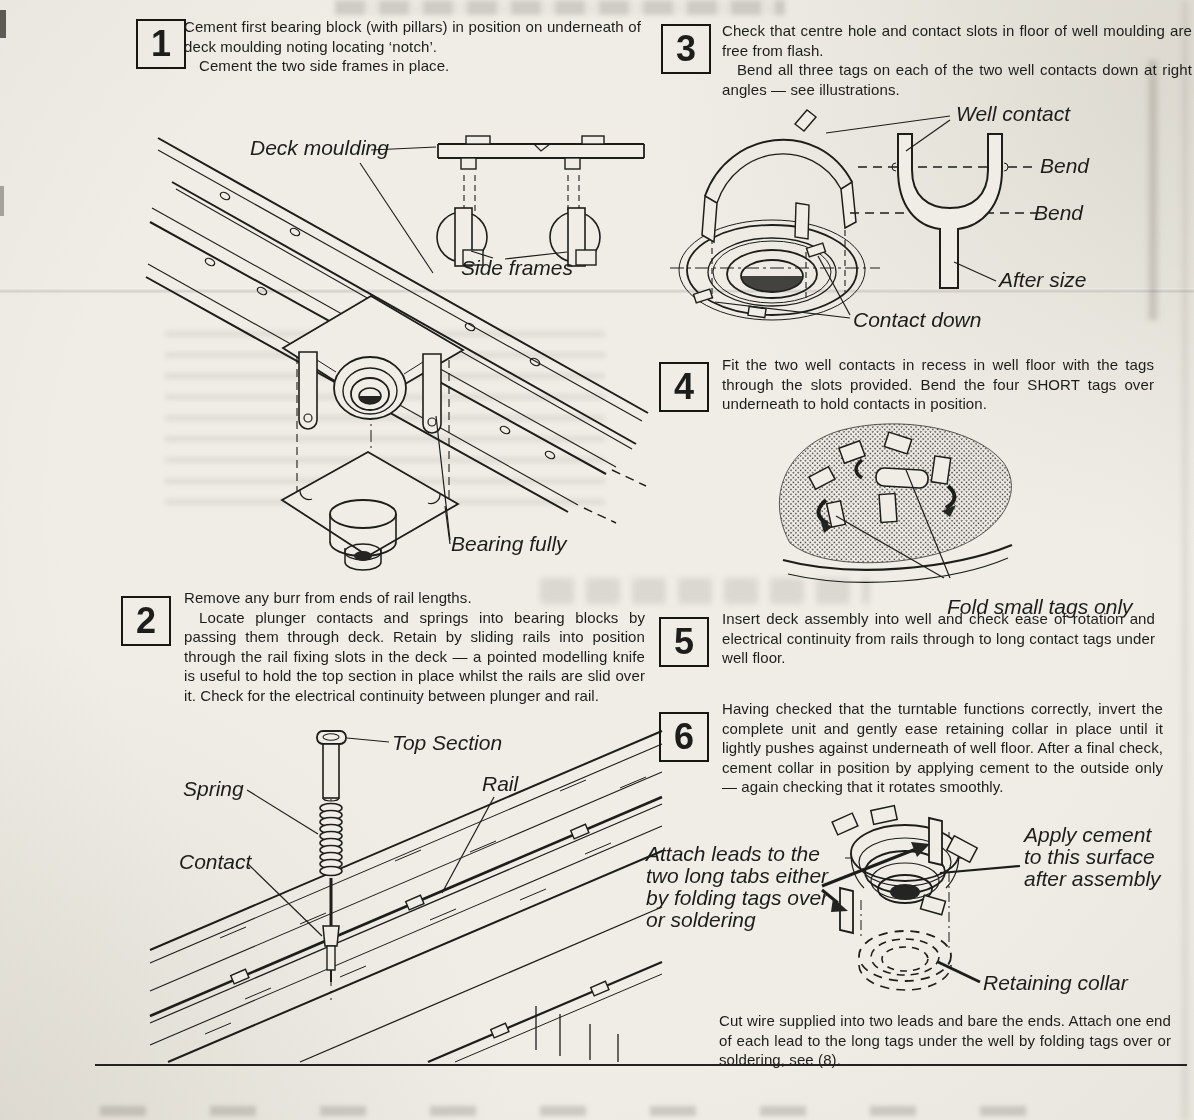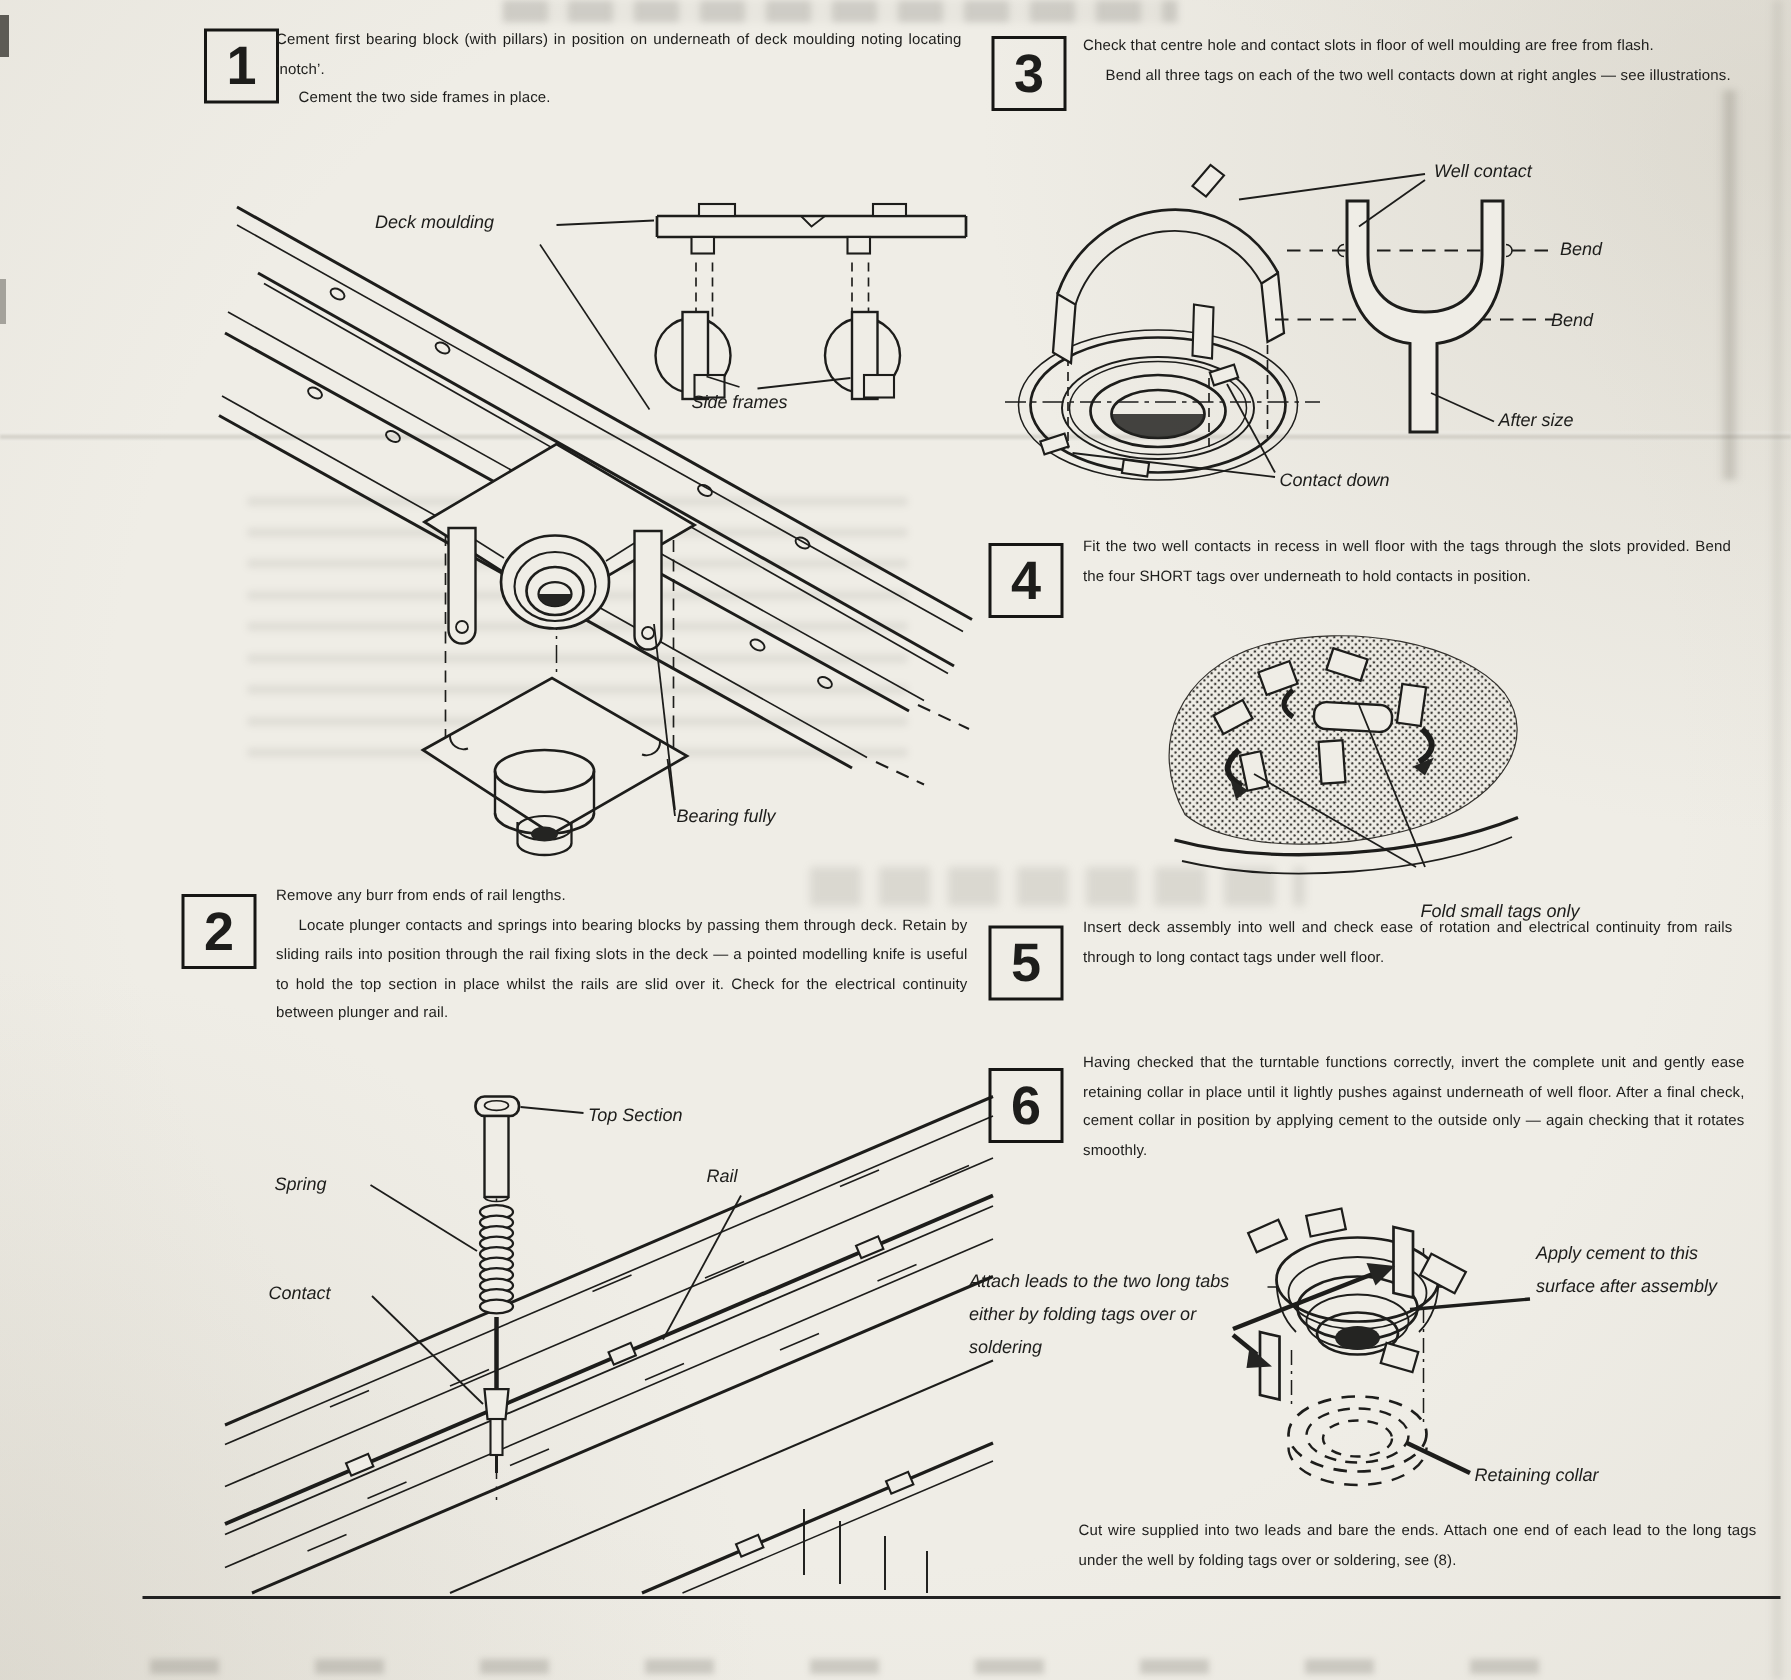--- a/index.html
+++ b/index.html
@@ -7,24 +7,24 @@
        background:#efede6;font-family:"Liberation Sans",sans-serif;color:#1d1d1b;}
   .abs{position:absolute;}
   .vignette{left:0;top:0;width:1194px;height:1120px;pointer-events:none;
     background:
       radial-gradient(ellipse at 100% 8%, rgba(198,193,180,.40), transparent 32%),
       radial-gradient(ellipse at 0% 100%, rgba(196,191,178,.30), transparent 30%),
       radial-gradient(ellipse at 50% 45%, transparent 62%, rgba(205,200,188,.22));}
   .numbox{width:46px;height:46px;border:2.5px solid #161614;background:transparent;
     display:flex;align-items:center;justify-content:center;
     font-size:36px;font-weight:700;line-height:1;}
-  .step-text{font-size:10px;line-height:19.5px;letter-spacing:.1px;}
+  .step-text{font-size:15px;line-height:19.5px;letter-spacing:.1px;}
   .step-text p{margin:0;text-align:justify;}
   .step-text p.ind{text-indent:15px;}
-  .callout{font-style:italic;font-size:12px;line-height:22px;white-space:nowrap;}
+  .callout{font-style:italic;font-size:21px;line-height:22px;white-space:nowrap;}
   .callout.wrap{white-space:normal;}
   .rule{background:#222;height:2.2px;}
   .bleed-head{filter:blur(2.5px);opacity:.5;
     background:repeating-linear-gradient(90deg, rgba(120,118,112,.55) 0 30px, rgba(120,118,112,.12) 30px 44px);}
   .bleed-lines{filter:blur(2.5px);opacity:.42;
     background:repeating-linear-gradient(0deg, transparent 0 15px, rgba(145,143,134,.40) 15px 21px);}
   .bleed-blocks{filter:blur(3px);opacity:.38;
     background:repeating-linear-gradient(90deg, rgba(130,128,120,.5) 0 34px, transparent 34px 46px);}
   .crease-h{background:linear-gradient(180deg, rgba(255,255,255,.55), rgba(150,145,133,.45) 55%, rgba(255,255,255,.35));
     filter:blur(.6px);opacity:.7;}
@@ -355,21 +355,21 @@
 <div class="abs callout" style="left:461px;top:257px">Side frames</div>
 <div class="abs callout" style="left:451px;top:533px">Bearing fully</div>
 <div class="abs callout" style="left:956px;top:103px">Well contact</div>
 <div class="abs callout" style="left:1040px;top:155px">Bend</div>
 <div class="abs callout" style="left:1034px;top:202px">Bend</div>
 <div class="abs callout" style="left:999px;top:269px">After size</div>
 <div class="abs callout" style="left:853px;top:309px">Contact down</div>
 <div class="abs callout" style="left:947px;top:596px">Fold small tags only</div>
 <div class="abs callout" style="left:392px;top:732px">Top Section</div>
 <div class="abs callout" style="left:183px;top:778px">Spring</div>
-<div class="abs callout" style="left:471px;top:773px">Rail</div>
+<div class="abs callout" style="left:482px;top:773px">Rail</div>
 <div class="abs callout" style="left:179px;top:851px">Contact</div>
 <div class="abs callout wrap" style="left:646px;top:843px;width:192px">Attach leads to the two long tabs either by folding tags over or soldering</div>
 <div class="abs callout wrap" style="left:1024px;top:824px;width:150px">Apply cement to this surface after assembly</div>
 <div class="abs callout" style="left:983px;top:972px">Retaining collar</div>
 
 <div class="abs step-text" style="left:719px;top:1011px;width:452px">
   <p>Cut wire supplied into two leads and bare the ends. Attach one end of each lead to the long tags under the well by folding tags over or soldering, see (8).</p>
 </div>
 <div class="abs rule" style="left:95px;top:1064px;width:1092px"></div>
 

